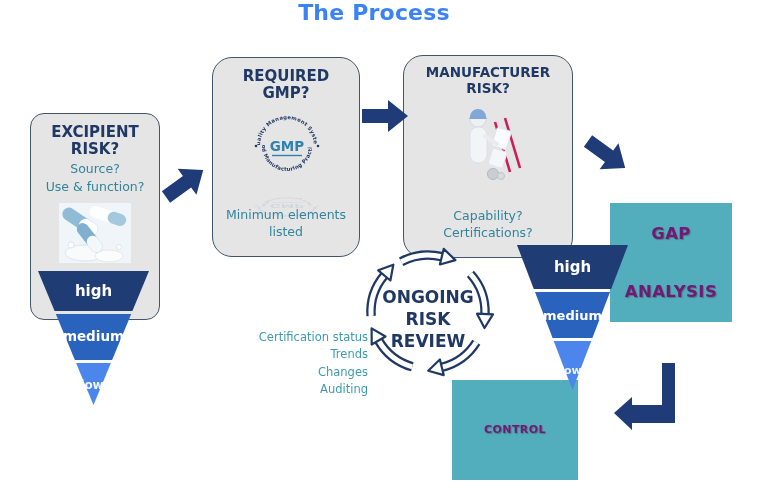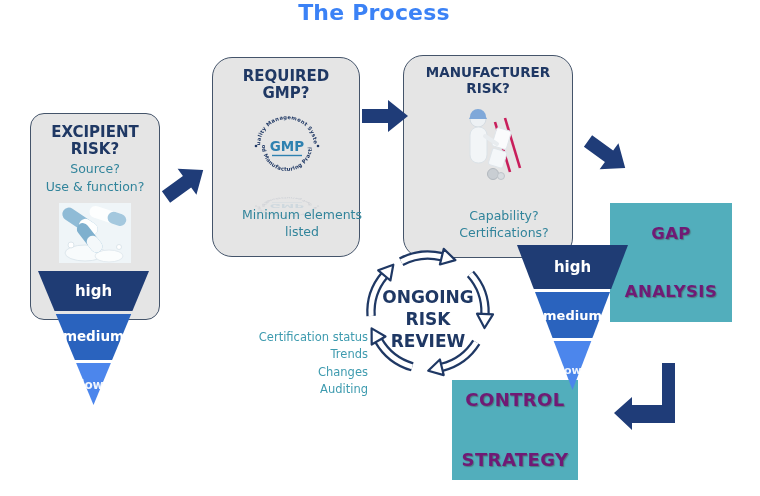--- a/index.html
+++ b/index.html
@@ -12,29 +12,29 @@
   .proc-box{background:#e5e5e5;border:1.6px solid #44546A;box-sizing:border-box;}
   #box-excipient{left:30px;top:113px;width:130px;height:207px;border-radius:14px;}
   #box-gmp{left:212px;top:57px;width:148px;height:200px;border-radius:20px;}
   #box-manufacturer{left:403px;top:55px;width:170px;height:203px;border-radius:20px;}
   .box-head{width:100%;text-align:center;font-weight:bold;color:#1F3864;line-height:1.16;}
   #box-excipient .box-head{margin-top:10px;font-size:15px;}
   #box-gmp .box-head{margin-top:10px;font-size:15px;}
   #box-manufacturer .box-head{margin-top:9px;font-size:13.5px;}
   .teal-q{width:100%;text-align:center;color:#31849B;font-size:12.5px;line-height:1.3;}
   #box-excipient .teal-q{margin-top:2px;}
-  .bottom-note{position:absolute;left:16px;bottom:0;width:100%;text-align:center;color:#31849B;font-size:12.5px;line-height:1.32;}
+  .bottom-note{position:absolute;left:0;bottom:0;width:100%;text-align:center;color:#31849B;font-size:12.5px;line-height:1.32;}
   #box-gmp .bottom-note{bottom:16px;}
   #box-manufacturer .bottom-note{bottom:16px;}
   
   .teal-box{background:#52AEBC;color:#701a75;font-weight:bold;display:flex;flex-direction:column;
             align-items:center;justify-content:center;text-align:center;
             text-shadow:1px 1px 1px rgba(70,70,70,.5);letter-spacing:.4px;gap:36px;}
   #box-gap{left:610px;top:203px;width:122px;height:119px;font-size:16.5px;line-height:1.32;}
-  #box-control{left:452px;top:380px;width:126px;height:100px;font-size:18px;line-height:1.32;}
+  #box-control{left:452px;top:380px;width:126px;height:100px;font-size:11px;line-height:1.32;}
   
   #cycle-label{left:368px;top:286px;width:120px;text-align:center;color:#1F3864;
                font-weight:bold;font-size:17px;line-height:1.3;}
   #review-list{left:208px;top:329px;width:160px;text-align:right;color:#3E9BAF;
                font-size:11.5px;line-height:1.52;}
   
   #overlay{left:0;top:0;width:760px;height:496px;pointer-events:none;}
   .funnel-label{font-family:"DejaVu Sans","Liberation Sans",sans-serif;fill:#fff;text-anchor:middle;font-weight:bold;}
   .arc-outer{stroke:#1F3864;stroke-width:9.5;fill:none;}
   .arc-inner{stroke:#fff;stroke-width:5;fill:none;}
@@ -131,21 +131,20 @@
     </div>
   </div>
 
   <div id="box-gap" class="abs teal-box">
     <div>GAP</div>
     <div>ANALYSIS</div>
   </div>
 
   <div id="box-control" class="abs teal-box">
     <div>CONTROL</div>
-    <div>STRATEGY</div>
   </div>
 
   <div id="cycle-label" class="abs">
     <div>ONGOING</div>
     <div>RISK</div>
     <div>REVIEW</div>
   </div>
 
   <div id="review-list" class="abs">
     <div>Certification status</div>

